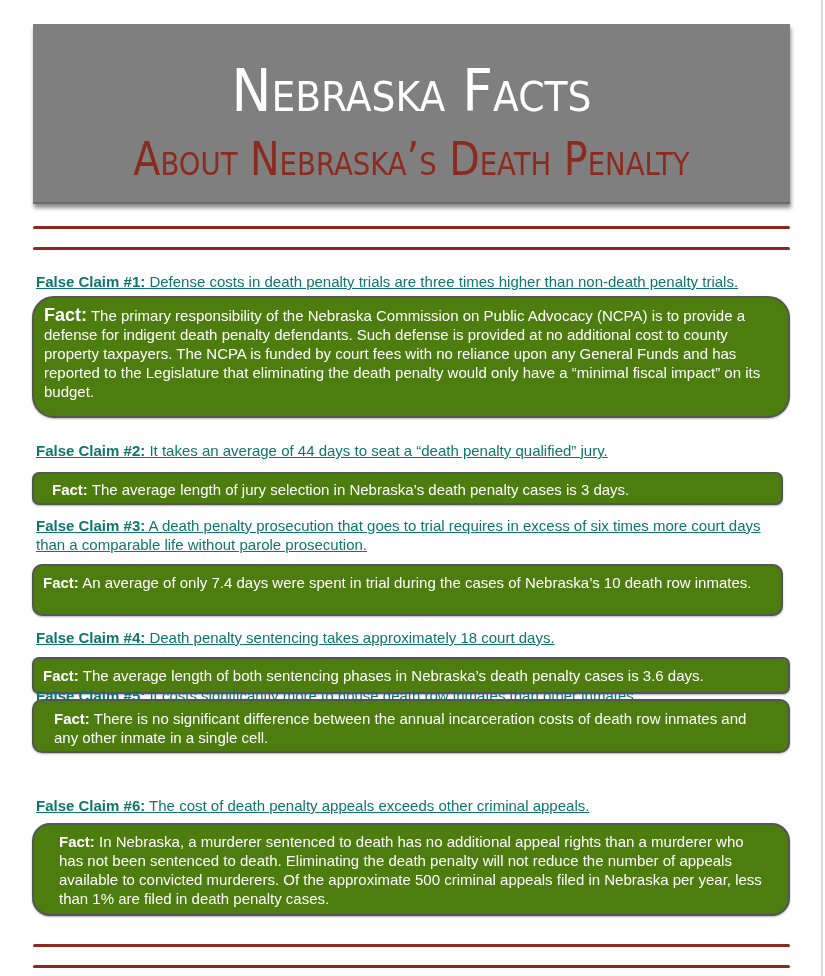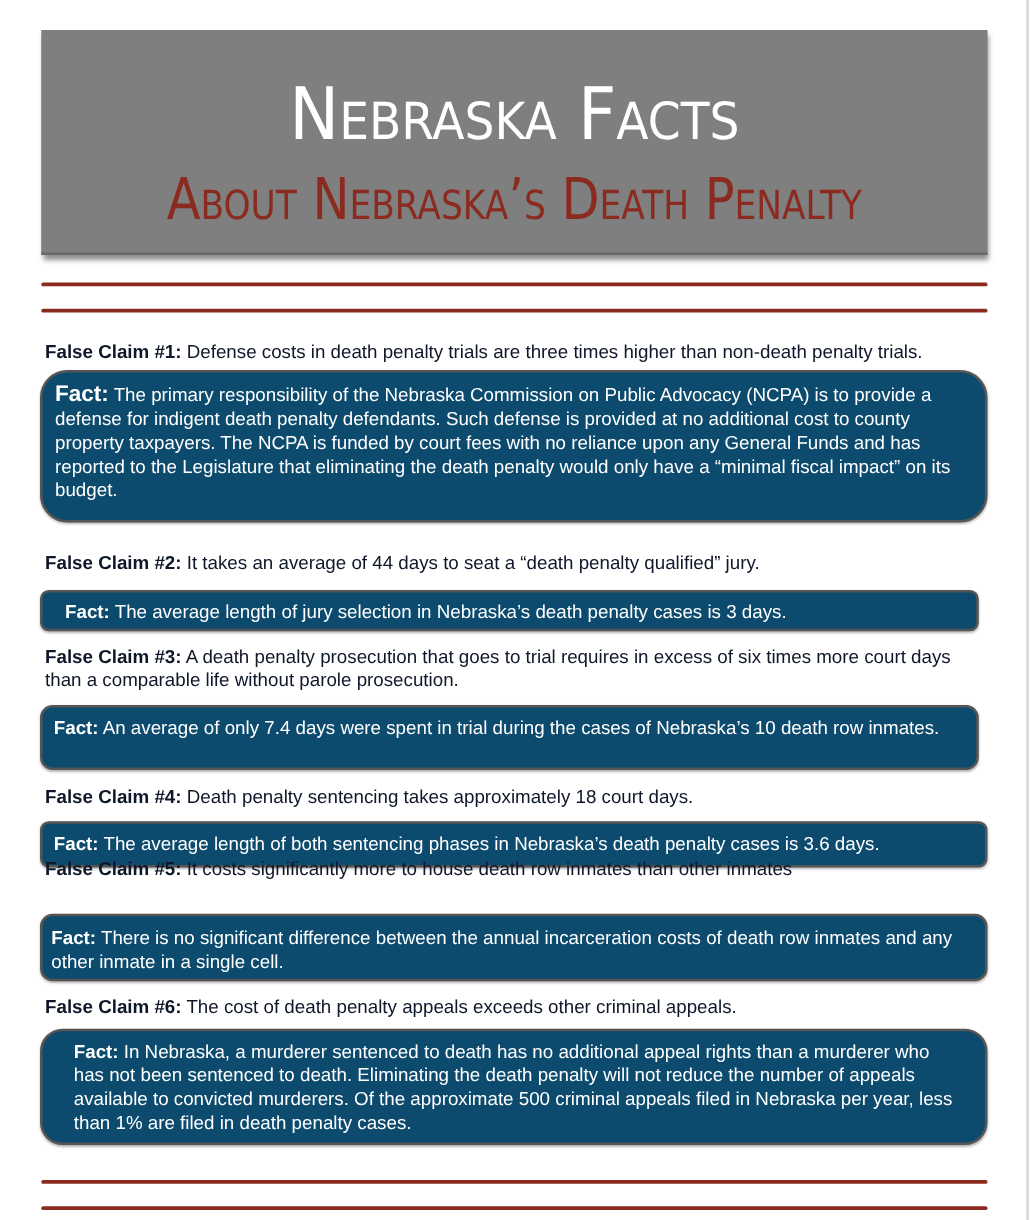--- a/index.html
+++ b/index.html
@@ -20,25 +20,25 @@
     transform: scaleX(0.92);
   }
   .subtitle {
     position: absolute; left: 20px; right: 20px; top: 112px; text-align: center;
     color: #8b2a1f; font-family: "DejaVu Sans", sans-serif;
     font-size: 46px; line-height: 1; font-variant: small-caps;
     transform: scaleX(0.86); transform-origin: center;
   }
   .rule { position: absolute; left: 33px; width: 757px; height: 3px; background: #8b2a1f; border-radius: 2px; }
   .claim {
-    position: absolute; left: 36px; width: 750px; font-size: 15px; line-height: 19px; color: #0f172a;
+    position: absolute; left: 36px; width: 750px; font-size: 15px; line-height: 19px; color: #0f766e; text-decoration: underline;
   }
   .claim .lbl { font-weight: bold; }
   .fact {
-    position: absolute; left: 32px; background: #0c4a6e; color: #fff;
+    position: absolute; left: 32px; background: #4d7c0f; color: #fff;
     border: 2px solid #555; box-shadow: 0 1px 2px rgba(0,0,0,0.3);
     font-size: 15px; line-height: 19px; padding: 6px 10px; box-sizing: border-box;
   }
   .fact .lbl { font-weight: bold; }
   .fact.big .lbl { font-size: 18px; }
 </style>
 </head>
 <body>
 
 <div class="edge-line"></div>
@@ -75,21 +75,21 @@
 <div class="claim" style="top:628px;">
   <span class="lbl">False Claim #4:</span><span> Death penalty sentencing takes approximately 18 court days.</span>
 </div>
 <div class="fact" style="top:657px; width:758px; height:37px; border-radius:7px; padding:7px 9px;">
   <span class="lbl">Fact:</span><span> The average length of both sentencing phases in Nebraska’s death penalty cases is 3.6 days.</span>
 </div>
 
 <div class="claim" style="top:686px;">
   <span class="lbl">False Claim #5:</span><span> It costs significantly more to house death row inmates than other inmates</span>
 </div>
-<div class="fact" style="top:731px; width:758px; height:54px; border-radius:10px; padding:8px 7px;">
+<div class="fact" style="top:699px; width:758px; height:54px; border-radius:10px; padding:8px 20px;">
   <span class="lbl">Fact:</span><span> There is no significant difference between the annual incarceration costs of death row inmates and any other inmate in a single cell.</span>
 </div>
 
 <div class="claim" style="top:796px;">
   <span class="lbl">False Claim #6:</span><span> The cost of death penalty appeals exceeds other criminal appeals.</span>
 </div>
 <div class="fact" style="top:823px; width:758px; height:93px; border-radius:18px; padding:7px 25px;">
   <span class="lbl">Fact:</span><span> In Nebraska, a murderer sentenced to death has no additional appeal rights than a murderer who has not been sentenced to death.  Eliminating the death penalty will not reduce the number of appeals available to convicted murderers. Of the approximate 500 criminal appeals filed in Nebraska per year, less than 1% are filed in death penalty cases.</span>
 </div>
 

